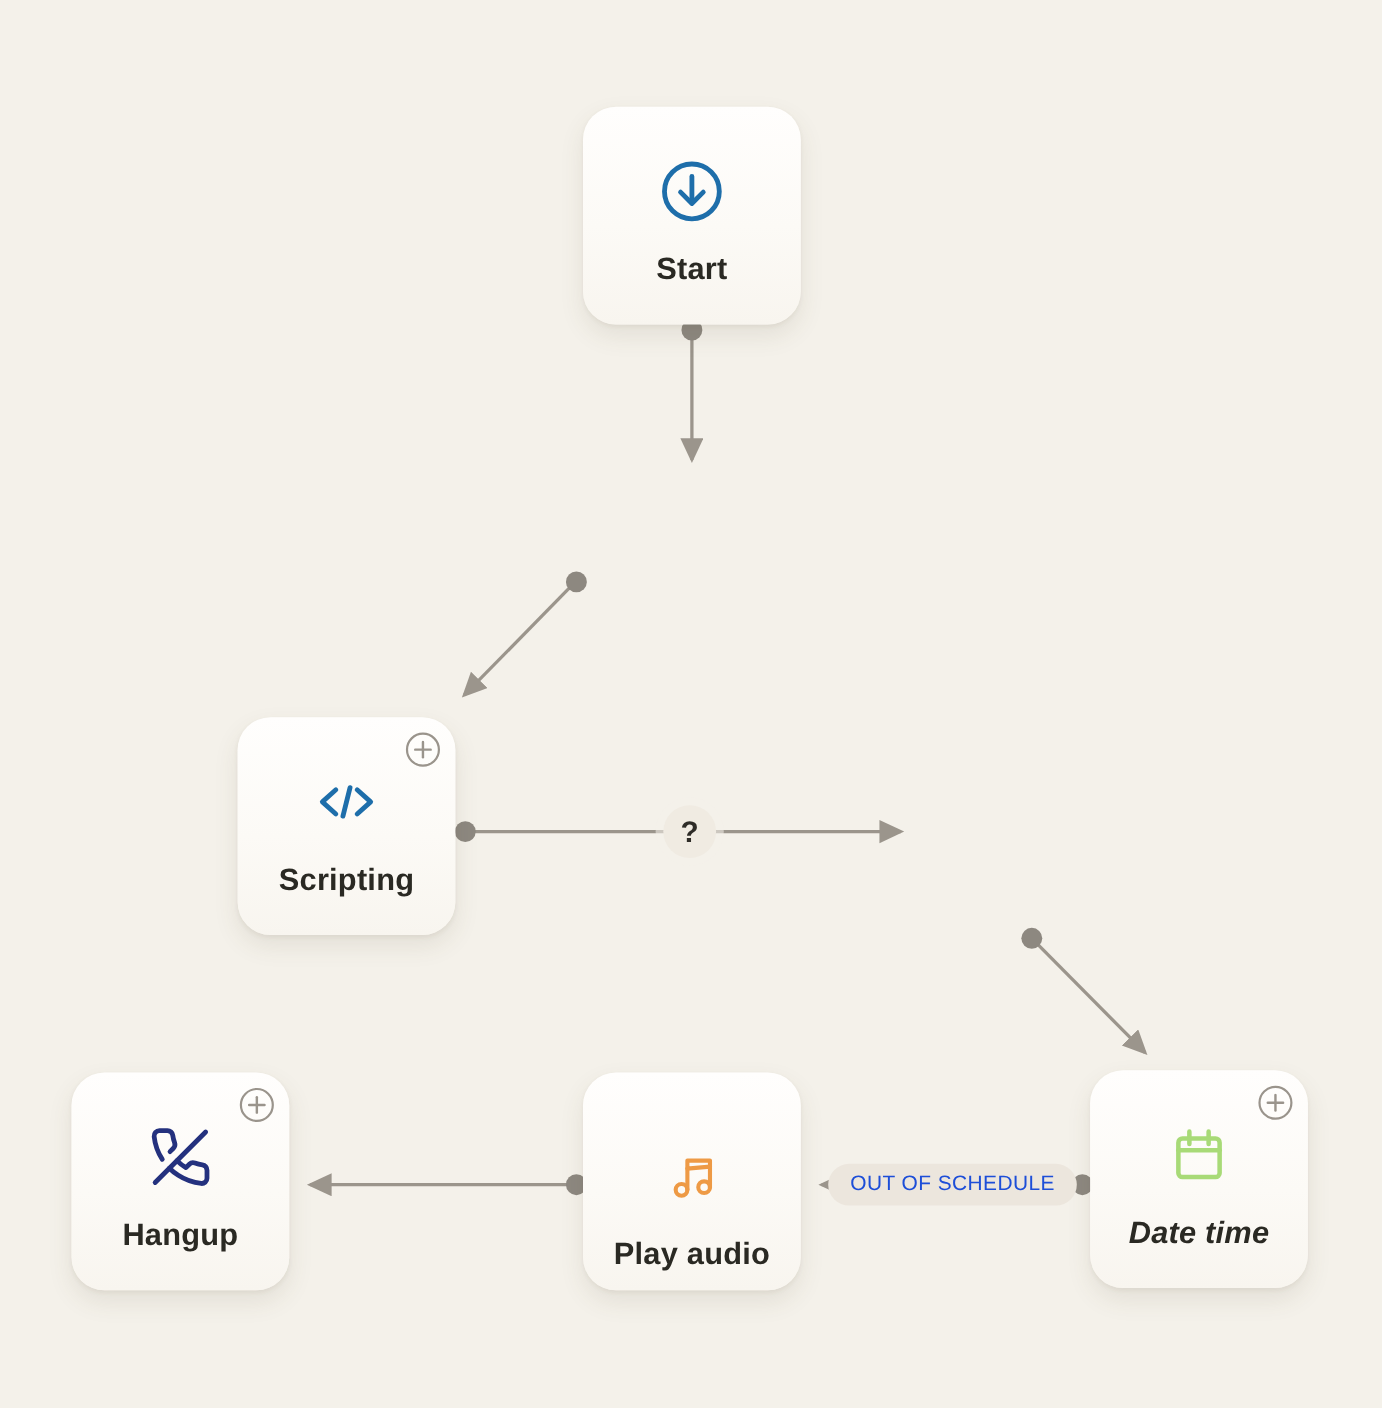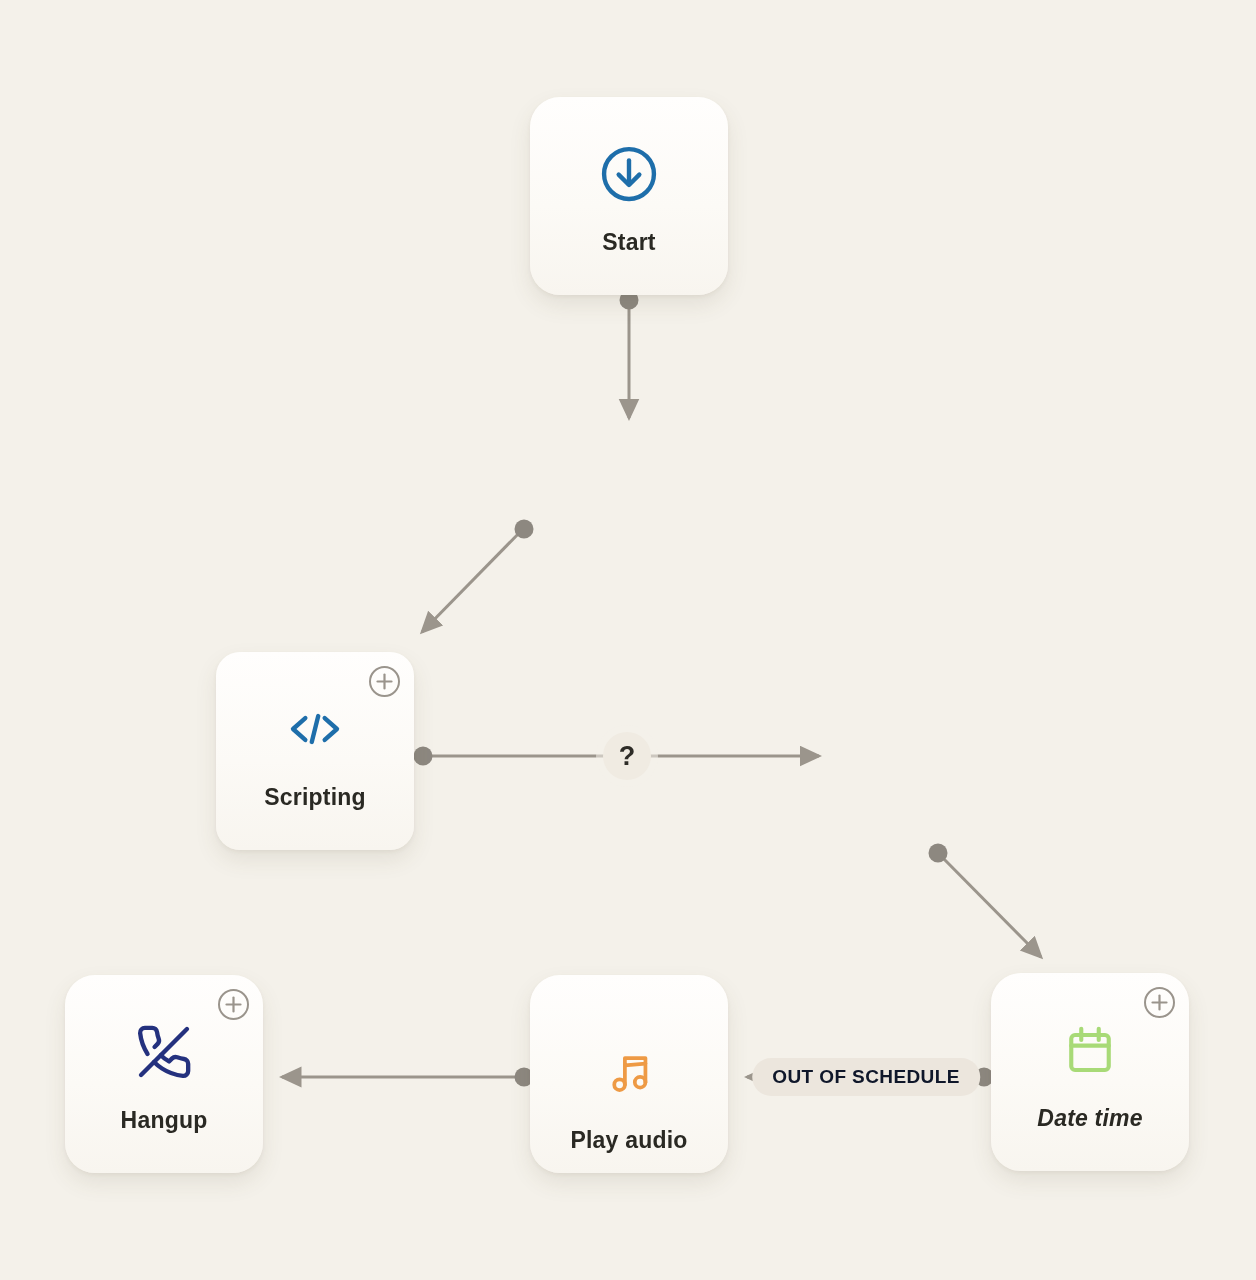--- a/index.html
+++ b/index.html
@@ -26,21 +26,21 @@
     background: linear-gradient(180deg, #fffefd 0%, #fcfaf6 55%, #f8f5ef 100%);
     box-shadow: 0 10px 22px rgba(90, 75, 50, 0.10), 0 2px 4px rgba(90, 75, 50, 0.06);
     display: flex; flex-direction: column; align-items: center;
     padding-top: 46px;
     cursor: pointer;
   }
   .node-icon { height: 62px; display: flex; align-items: center; justify-content: center; }
   .node-icon svg { display: block; }
   .node-label {
     margin-top: 24px;
-    font-size: 23px;
+    font-size: 28px;
     font-weight: 700;
     color: #2a2923;
     letter-spacing: 0.2px;
     white-space: nowrap;
   }
   .add-btn {
     position: absolute; top: 14px; right: 14px;
     width: 31px; height: 31px;
     border-radius: 50%;
     border: 2px solid #9a948c;
@@ -60,23 +60,23 @@
     font-size: 27px; font-weight: 700; color: #2e2c27;
     cursor: pointer;
   }
   .edge-pill {
     position: absolute;
     left: 866px; top: 1077px;
     transform: translate(-50%, -50%);
     background: #ece6dd;
     border-radius: 20px;
     padding: 8px 20px;
-    font-size: 19px; font-weight: 700;
+    font-size: 19px; font-weight: 400;
     letter-spacing: 0.4px;
-    color: #0f172a;
+    color: #1d4ed8;
     white-space: nowrap;
   }
 </style>
 </head>
 <body>
 
 <div class="canvas">
 
   <svg class="edges-layer" width="1256" height="1280" viewBox="0 0 1256 1280">
     <defs>
@@ -110,21 +110,21 @@
       <svg width="62" height="62" viewBox="0 0 48 48" fill="none" stroke-width="3.4" stroke-linecap="round" stroke-linejoin="round" stroke="#1e6eaa">
         <circle cx="24" cy="24" r="19.3"></circle>
         <line x1="24" y1="13.5" x2="24" y2="31.5"></line>
         <polyline points="16,24.5 24,32.5 32,24.5"></polyline>
       </svg>
     </div>
     <div class="node-label">Start</div>
   </div>
 
 
-  <div class="node" style="left:216px; top:652px;border-radius:24px;">
+  <div class="node" style="left:216px; top:652px;">
     <div class="add-btn">
       <svg width="17" height="17" viewBox="0 0 17 17" fill="none" stroke="#9a948c" stroke-width="2.2" stroke-linecap="round">
         <line x1="8.5" y1="1.5" x2="8.5" y2="15.5"></line>
         <line x1="1.5" y1="8.5" x2="15.5" y2="8.5"></line>
       </svg>
     </div>
     <div class="node-icon">
       <svg width="64" height="62" viewBox="0 0 48 48" fill="none" stroke-width="3.4" stroke-linecap="round" stroke-linejoin="round" stroke="#1e6eaa">
         <polyline points="16.5,15.5 7,24 16.5,32.5"></polyline>
         <line x1="21.5" y1="34" x2="26.5" y2="14"></line>

